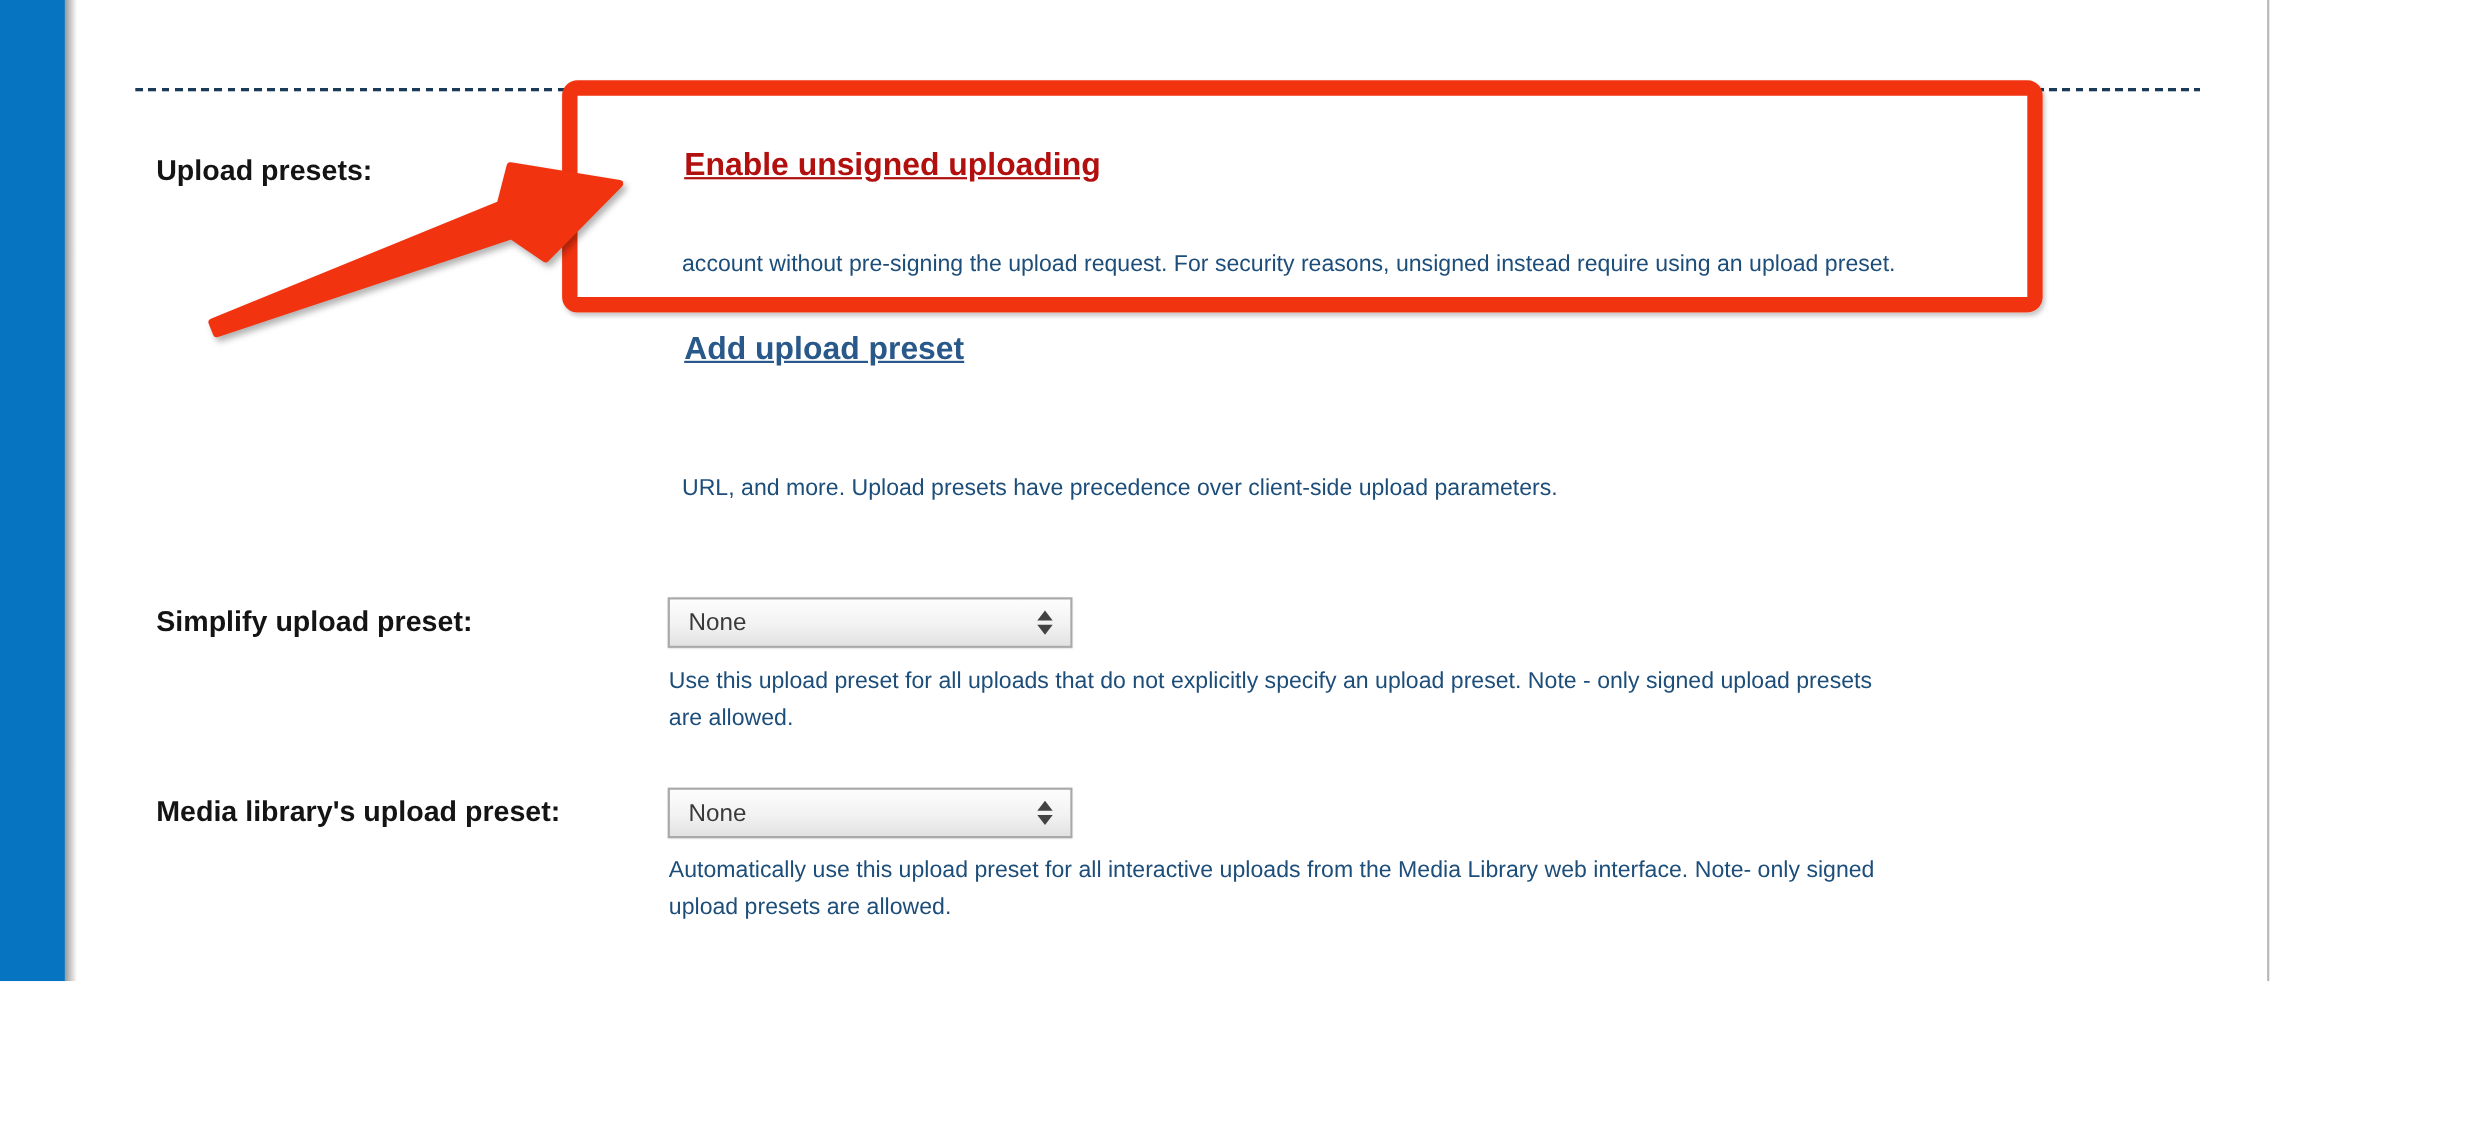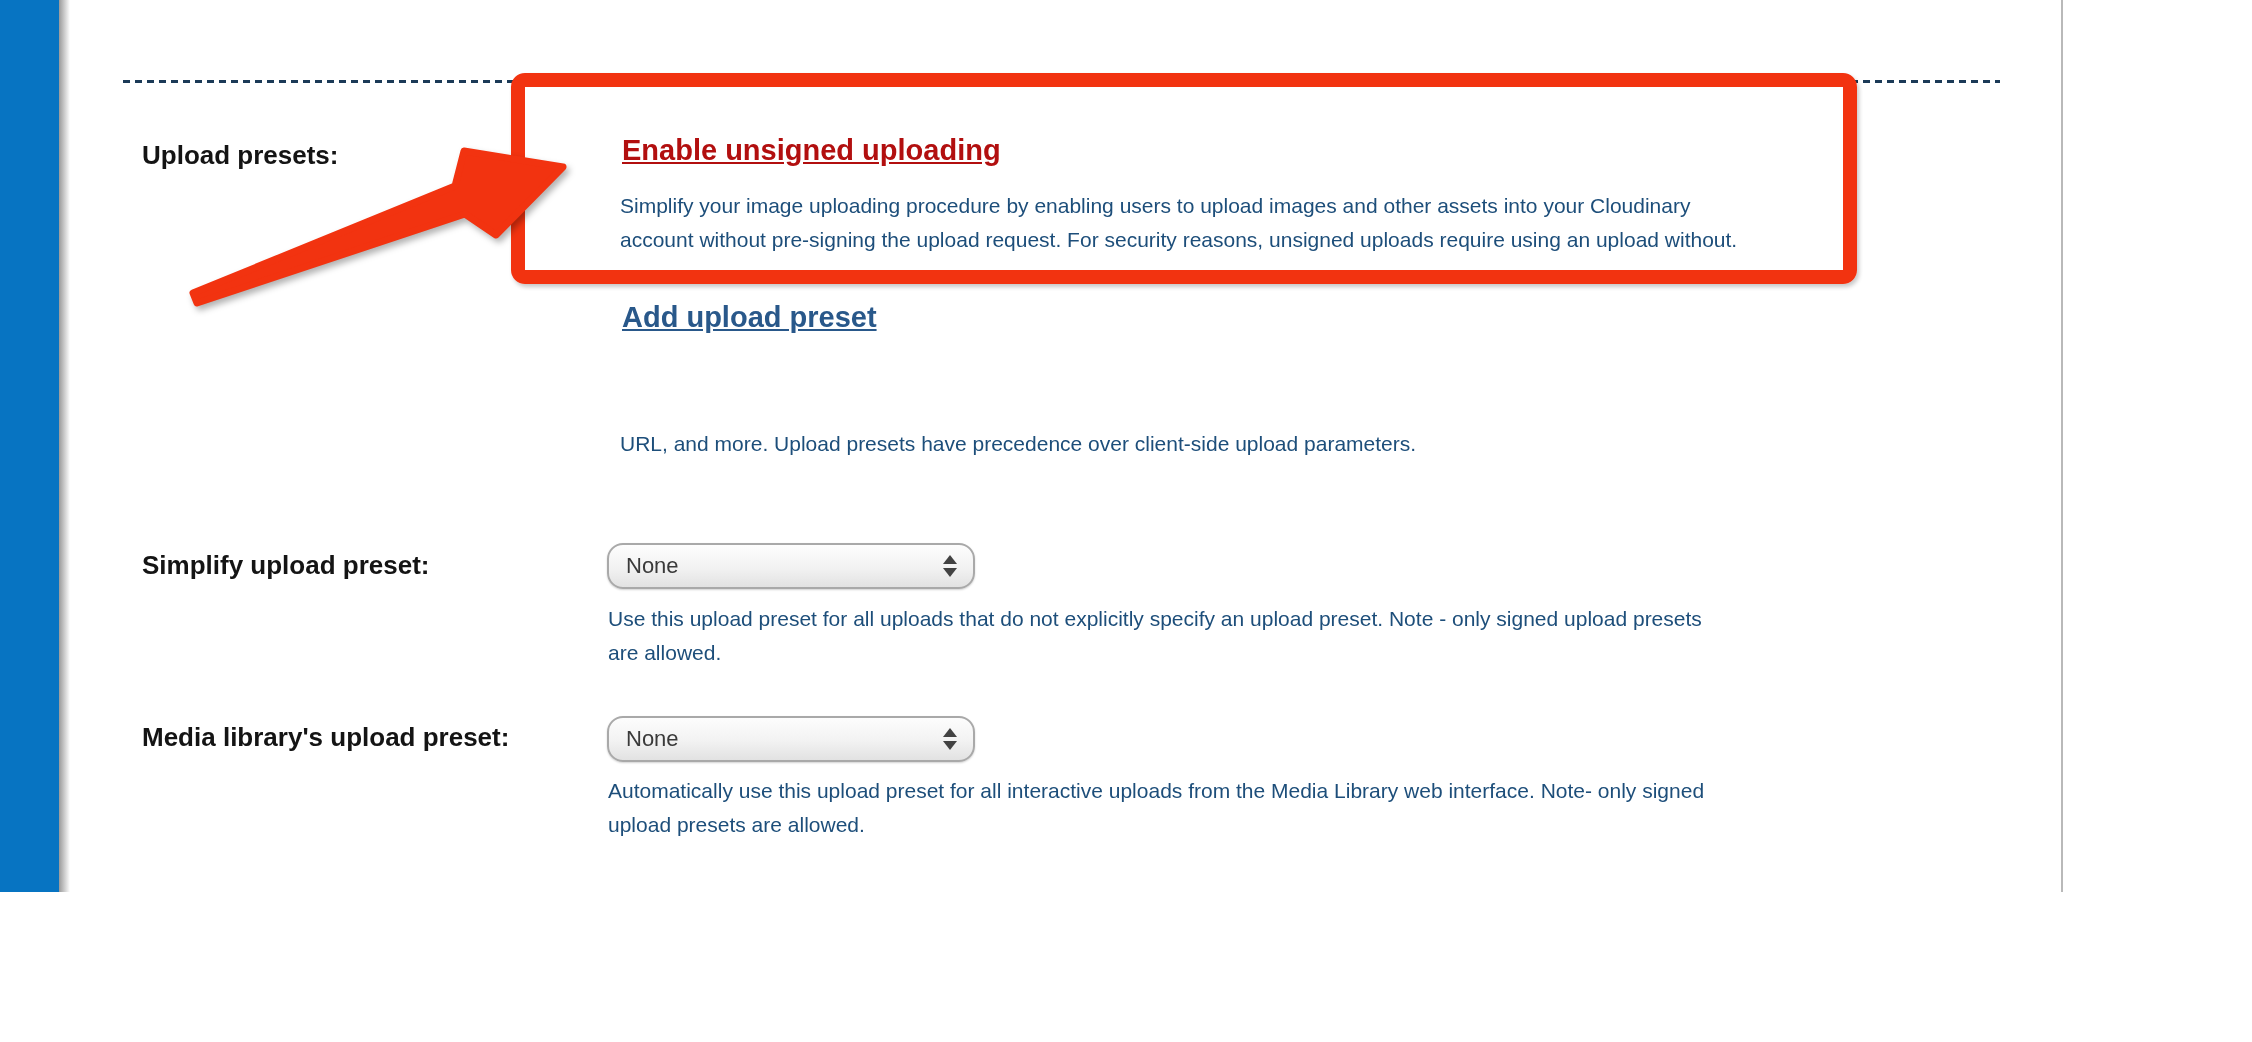--- a/index.html
+++ b/index.html
@@ -29,21 +29,21 @@
   
   .label { position:absolute; left:142px; font-size:26px; font-weight:bold; color:#141414; white-space:nowrap; }
   .biglink { position:absolute; left:622px; font-size:29px; font-weight:bold; white-space:nowrap;
     text-decoration:underline; cursor:pointer; }
   .red-link { color:#b20f0f; }
   .blue-link { color:#29588a; }
   .body-line { position:absolute; left:620px; font-size:21px; color:#1d4e7a; white-space:nowrap; line-height:26px; }
   .help-line { left:608px; }
   
   .select { position:absolute; left:607px; width:368px; height:46px;
-    border:2px solid #a9a9a9; border-radius:16px;
+    border:2px solid #a9a9a9; border-radius:0;
     background:linear-gradient(180deg,#fdfdfd 0%,#f2f2f2 55%,#e2e2e2 100%);
     box-shadow:0 1px 2px rgba(0,0,0,.18);
     display:flex; align-items:center; cursor:pointer; }
   .select-text { padding-left:17px; font-size:22px; color:#3a3a3a; flex:1; }
   .select-arrows { display:flex; flex-direction:column; align-items:center; gap:4px; margin-right:16px; }
   .tri-up { width:0; height:0; border-left:7px solid transparent; border-right:7px solid transparent;
     border-bottom:9px solid #424242; }
   .tri-down { width:0; height:0; border-left:7px solid transparent; border-right:7px solid transparent;
     border-top:9px solid #424242; }
   
@@ -64,22 +64,21 @@
   <div class="bluebar"></div>
   <div class="bluebar-shadow"></div>
   <div class="right-border"></div>
 
   <div class="dash dash-top"></div>
   <div class="dash dash-bottom"></div>
 
   <div class="label" style="top:140px;">Upload presets:</div>
 
   <span class="biglink red-link" style="top:134px;">Enable unsigned uploading</span>
-  <div class="body-line" style="top:193px;">Simplify your image uploading procedure by enabling users to upload images and other assets into your Cloudinary</div>
-  <div class="body-line" style="top:227px;">account without pre-signing the upload request. For security reasons, unsigned uploads require using an upload without.</div>
+  <div class="body-line" style="top:227px;">account without pre-signing the upload request. For security reasons, unsigned instead require using an upload preset.</div>
 
   <span class="biglink blue-link" style="top:301px;">Add upload preset</span>
   <div class="body-line" style="top:431px;">URL, and more. Upload presets have precedence over client-side upload parameters.</div>
 
   <div class="red-rect"></div>
   <svg class="arrow-svg" viewBox="0 0 2252 1042" xmlns="http://www.w3.org/2000/svg">
     <polygon points="193,293 455,186 464,151 563,167 496,235 465,214 197,303" fill="#f23310" stroke="#f23310" stroke-width="7" stroke-linejoin="round" stroke-linecap="round" style="filter:drop-shadow(3px 4px 3px rgba(0,0,0,.3));"></polygon>
   </svg>
 
   <div class="label" style="top:550px;">Simplify upload preset:</div>

